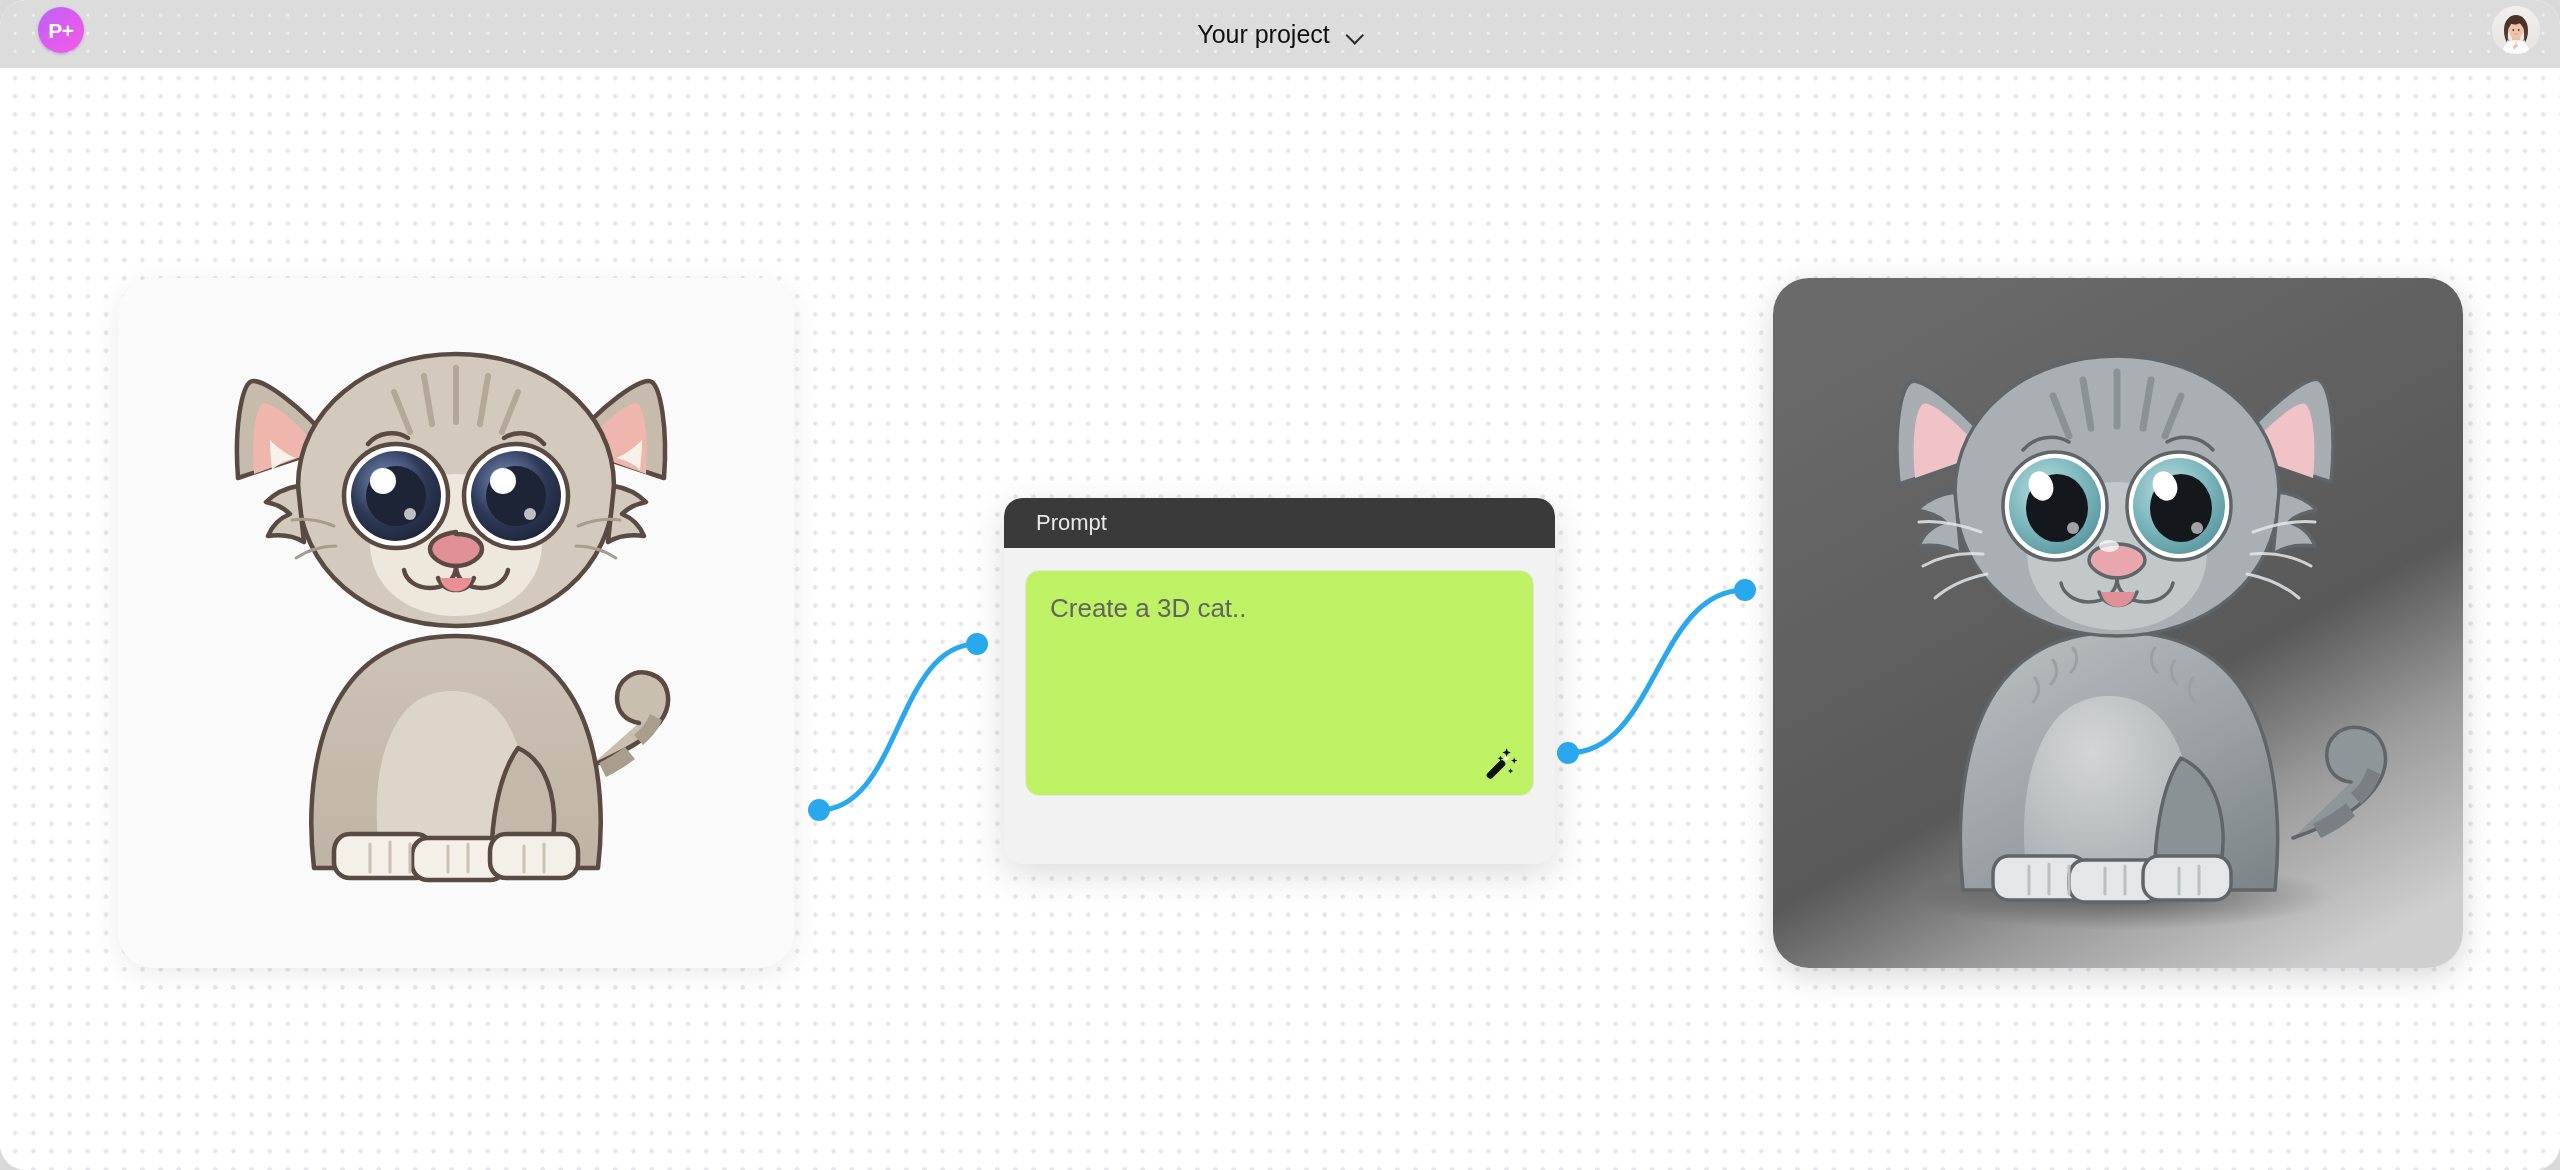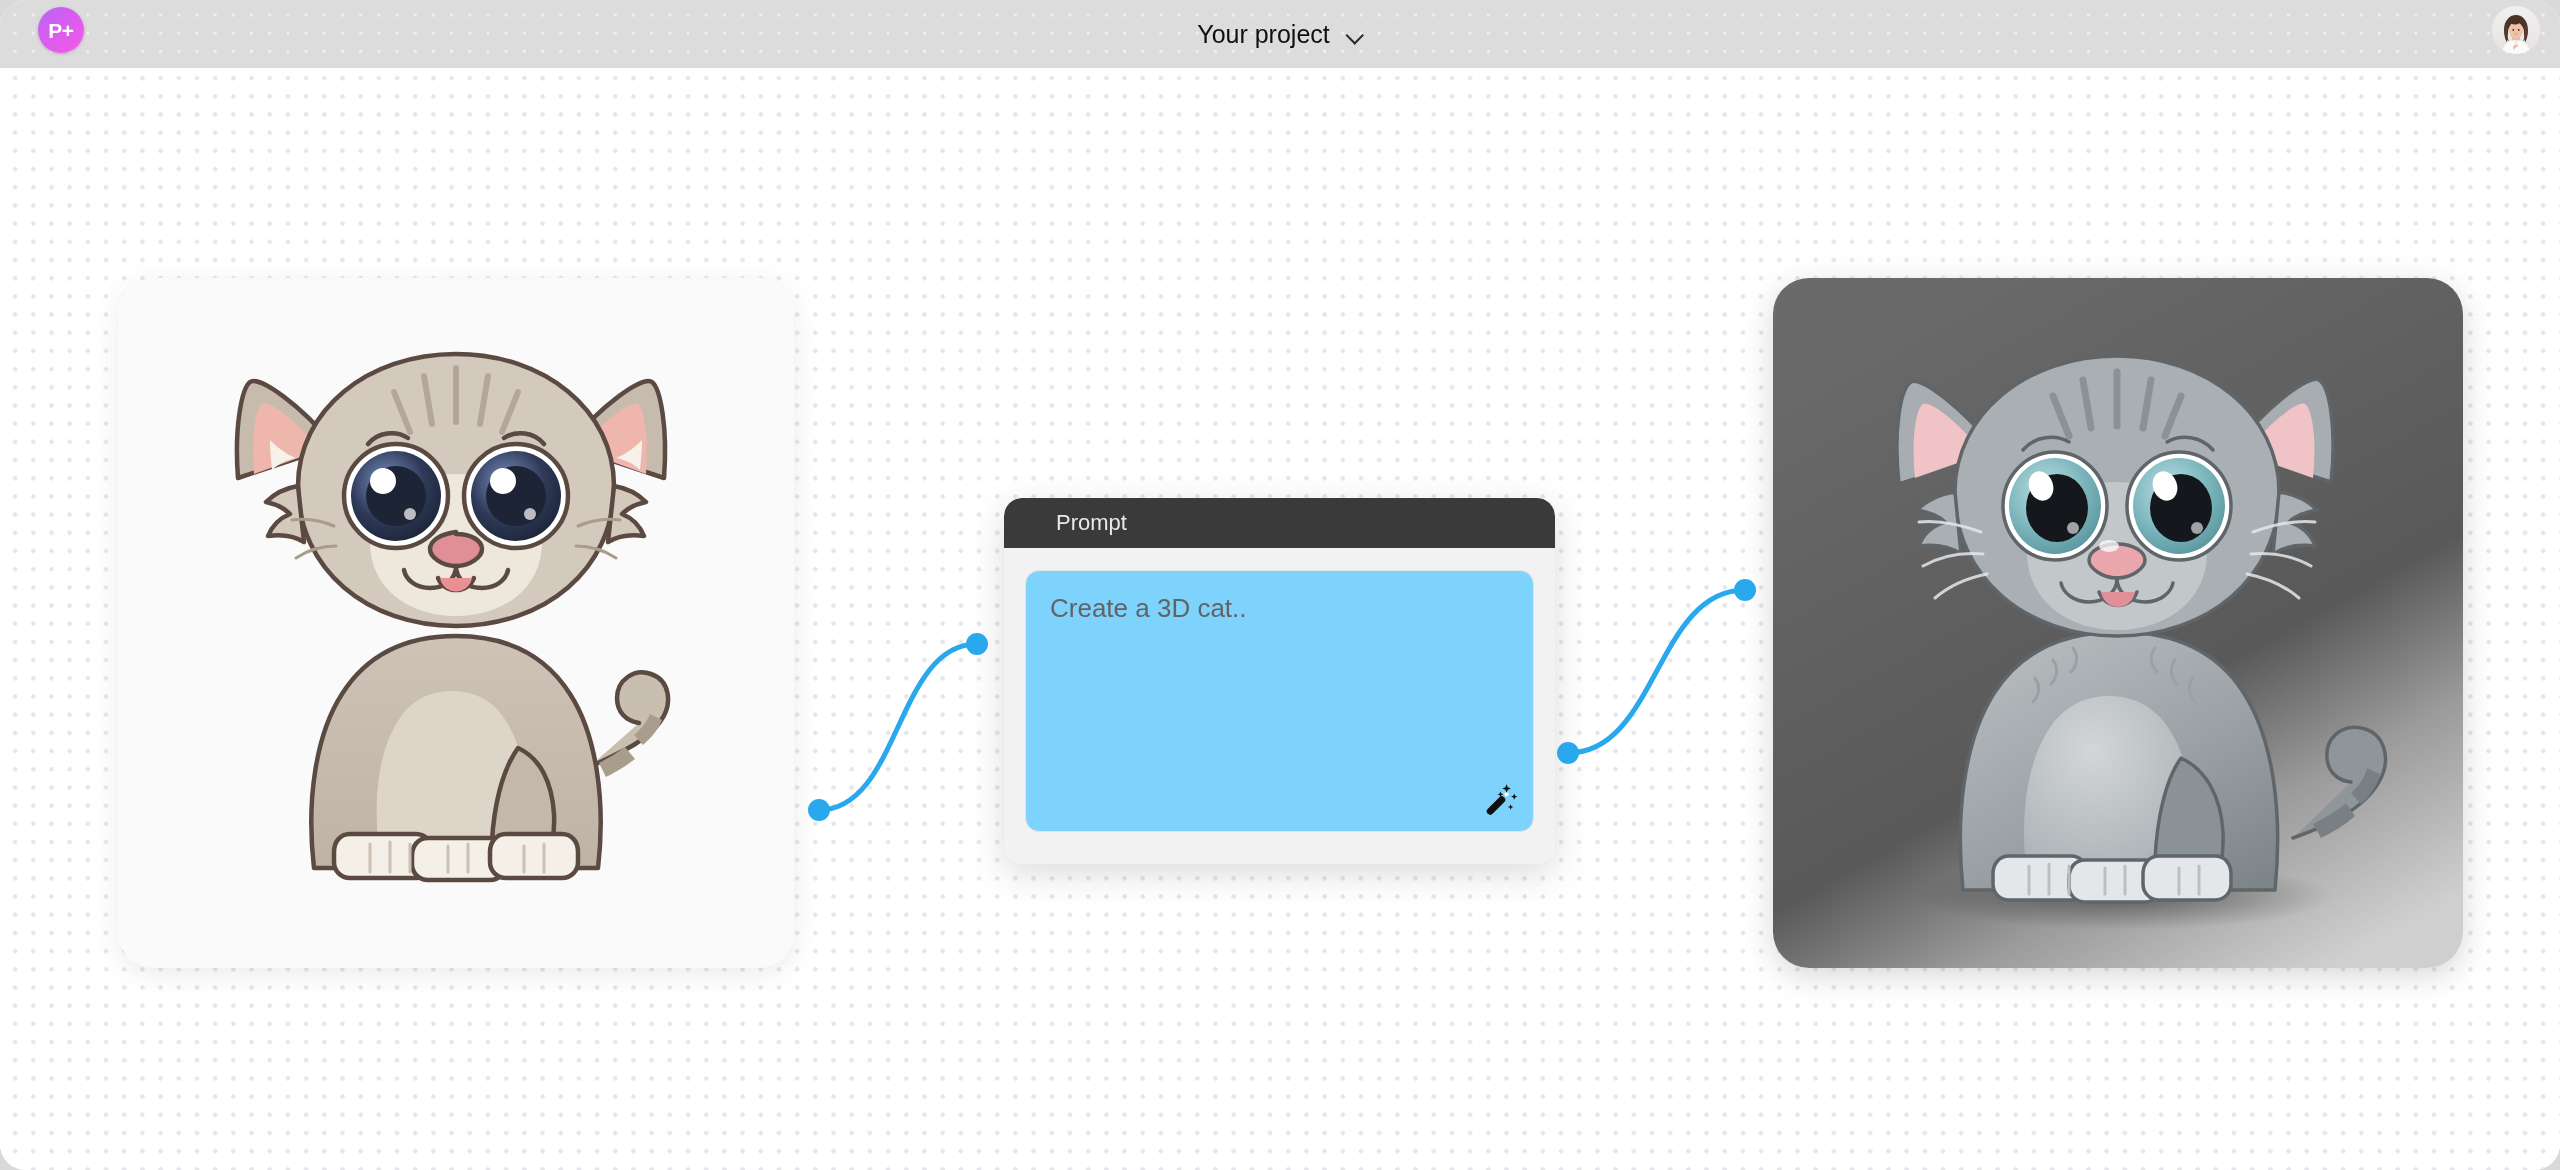--- a/index.html
+++ b/index.html
@@ -152,35 +152,35 @@
     background: #f2f2f2;
     box-shadow: 0 10px 34px rgba(50,50,60,.17);
     overflow: hidden;
   }
   #prompt-header {
     height: 50px;
     background: #3a3a3a;
     border-radius: 18px 18px 0 0;
     display: flex;
     align-items: center;
-    padding-left: 52px;
+    padding-left: 32px;
   }
   #prompt-header-label {
     color: #e9e9e9;
     font-size: 22px;
     font-weight: 400;
   }
   #prompt-body {
     padding: 22px 21px 26px 21px;
   }
   #prompt-textarea {
     position: relative;
     width: 100%;
-    height: 262px;
-    background: #7dd3fc;
+    height: 226px;
+    background: #bef264;
     border: 1px solid #e4e4e4;
     border-radius: 14px;
     padding: 21px 24px;
     cursor: text;
   }
   #prompt-text {
     font-size: 26px;
     color: #636363;
     line-height: 1.25;
     font-family: "Liberation Sans", sans-serif;

